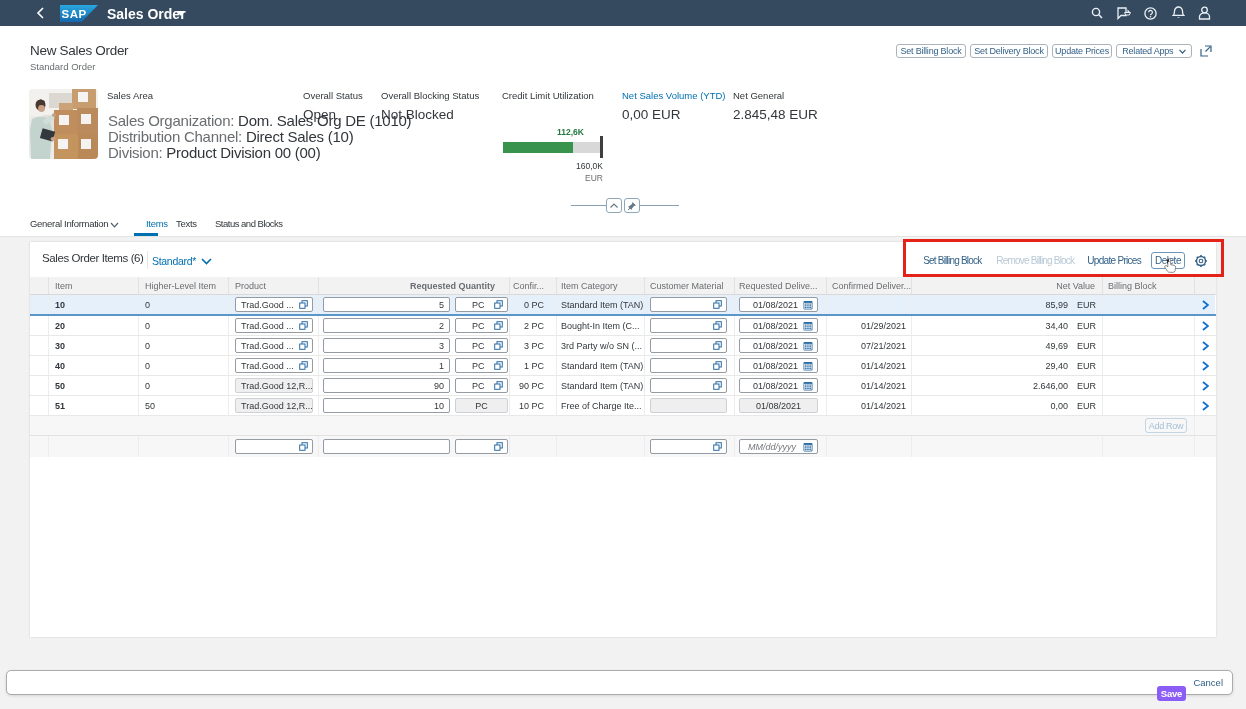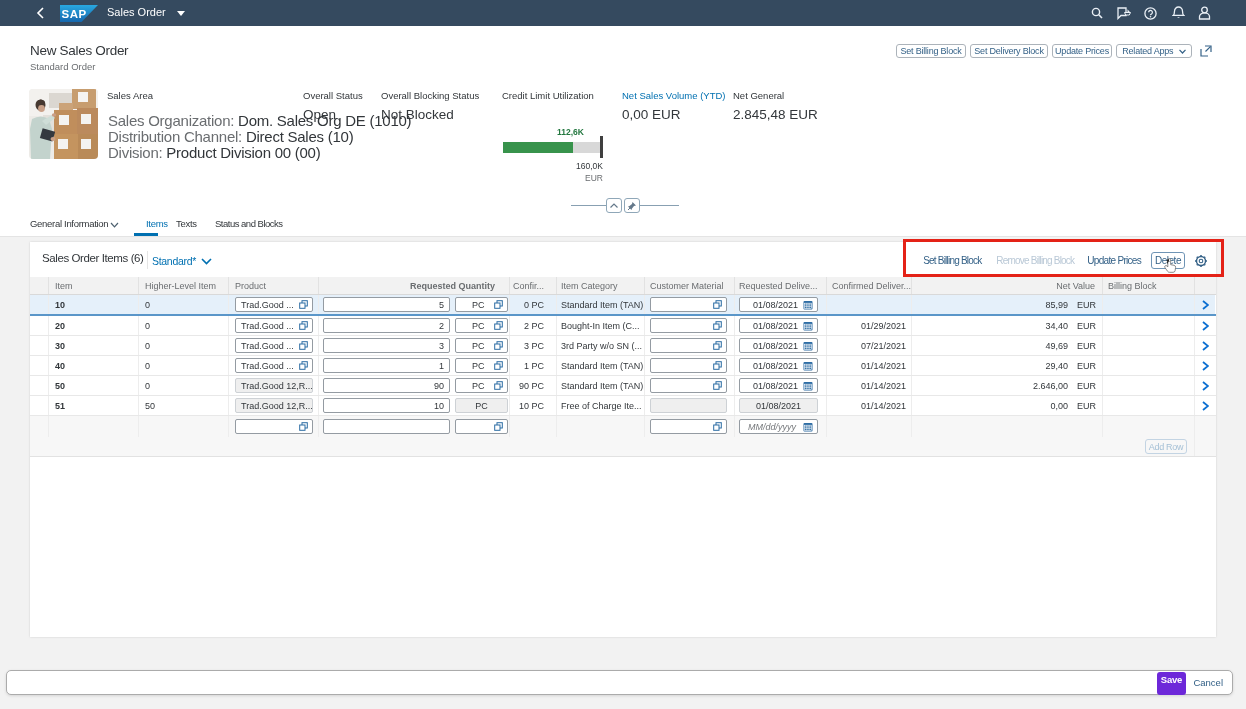--- a/index.html
+++ b/index.html
@@ -2,21 +2,21 @@
 <html><head>
 <meta charset="utf-8">
 <style>
 * { margin:0; padding:0; box-sizing:border-box; }
 html,body { width:1246px; height:709px; overflow:hidden; }
 body { font-family:"Liberation Sans", sans-serif; background:#f2f2f2; position:relative; }
 .abs { position:absolute; }
 
 
 #shell { position:absolute; left:0; top:0; width:1246px; height:26px; background:#354a5f; }
-#shell .title { position:absolute; left:107px; top:6px; color:#fff; font-size:11px; font-weight:400; }
+#shell .title { position:absolute; left:107px; top:6px; color:#fff; font-size:14px; font-weight:700; }
 
 
 #hdr { position:absolute; left:0; top:26px; width:1246px; height:211px; background:#fff; }
 .h1 { position:absolute; left:30px; top:17px; font-size:13.5px; letter-spacing:-0.3px; color:#32363a; }
 .h2 { position:absolute; left:30px; top:35px; font-size:9.5px; color:#6a6d70; }
 .hbtn { position:absolute; top:18px; height:14px; white-space:nowrap; border:1px solid #acb3ba; border-radius:3px; background:#fff;
   color:#346187; font-size:9px; letter-spacing:-0.2px; line-height:12.5px; text-align:center; }
 .lbl { position:absolute; font-size:9.5px; color:#32363a; }
 .bigv { position:absolute; font-size:13.5px; color:#32363a; }
 .kv { font-size:15px; letter-spacing:-0.25px; color:#6a6d70; white-space:nowrap; position:absolute; }
@@ -51,21 +51,21 @@
 .sel { background:#e5f0fa; }
 .selrow { border-bottom:2px solid #5a96c9 !important; height:21px; }
 
 .inp { height:15px; border:1px solid #949ba2; border-radius:2px; background:#fff; display:flex; align-items:center; font-size:9px; color:#32363a; }
 .inp.dis { background:#efefef; border-color:#cdd1d5; }
 .num { justify-content:flex-end; padding-right:5px; }
 .vh { margin-left:auto; margin-right:4px; flex:none; }
 
 
 #foot { position:absolute; left:6px; top:670px; width:1227px; height:25px; background:#fff; border:1px solid #ababab; border-radius:5px; box-shadow:0 1px 3px rgba(0,0,0,.12); }
-#save { position:absolute; right:46px; top:1px; width:29px; height:23px; background:#6d28d9; border-radius:3px; color:#fff; font-size:9.5px; font-weight:700; letter-spacing:-0.2px; text-align:center; line-height:15px; }
+#save { position:absolute; right:46px; top:15px; width:29px; height:15px; background:#8b5cf6; border-radius:3px; color:#fff; font-size:9.5px; font-weight:700; letter-spacing:-0.2px; text-align:center; line-height:15px; }
 #cancel { position:absolute; right:9px; top:4px; color:#346187; font-size:9.5px; line-height:15px; }
 
 
 #redbox { position:absolute; left:903px; top:239px; width:321px; height:38px; border:3px solid #e42217; z-index:50; }
 </style>
 </head>
 <body>
 
 <div id="shell">
   <svg class="abs" style="left:36px;top:7px" width="9" height="12" viewBox="0 0 9 12">
@@ -538,20 +538,26 @@
           <span style="width:26px;text-align:left;padding-left:9px;">EUR</span>
           <span style="width:8px;"></span>
         </div>
   <div class="c11"></div>
   <div class="c12">
           <svg width="7" height="10" viewBox="0 0 7 10">
             <path d="M1 1 L6 5 L1 9" stroke="#0a6ed1" stroke-width="1.8" fill="none"></path>
           </svg>
         </div>
 </div>
+<div class="trow" style="background:#f7f7f7;height:20px;border-bottom:1px solid #e2e2e2;">
+  <div style="width:1165px;border-right:1px solid #ededed;height:100%;display:flex;align-items:center;justify-content:flex-end;">
+    <div style="width:42px;height:15px;border:1px solid #c3d4e3;border-radius:3px;background:#f7f7f7;color:#a5c0d6;font-size:9px;letter-spacing:-0.3px;text-align:center;line-height:14px;margin-right:7px;">Add Row</div>
+  </div>
+  <div style="width:20px;border-right:none;height:100%;"></div>
+</div>
 <div class="trow" style="background:#f7f7f7;height:21px;border-bottom:none;">
   <div class="c0"></div>
         <div class="c1"></div>
         <div class="c2"></div>
   <div class="c3">
           <div class="inp" style="width:78px;margin-left:6px;">
             <svg class="vh" width="9" height="9" viewBox="0 0 9 9">
               <rect x="3" y="0.7" width="5.3" height="5.3" fill="#fff" stroke="#2b6ca3" stroke-width="1"></rect>
               <rect x="0.7" y="3" width="5.3" height="5.3" fill="#fff" stroke="#2b6ca3" stroke-width="1"></rect>
             </svg>
@@ -584,26 +590,20 @@
               <rect x="1.5" y="3.2" width="7" height="5.3" fill="#2e6da4" stroke="#fff" stroke-width="0.6"></rect>
               <path d="M1.5 4.9 h7 M1.5 6.6 h7 M3.8 3.2 v5.3 M6.1 3.2 v5.3" stroke="#fff" stroke-width="0.6"></path>
             </svg>
           </div>
         </div>
   <div class="c9"></div>
         <div class="c10"></div>
         <div class="c11"></div>
         <div class="c12"></div>
 </div>
-<div class="trow" style="background:#f7f7f7;height:20px;border-bottom:1px solid #e2e2e2;">
-  <div style="width:1165px;border-right:1px solid #ededed;height:100%;display:flex;align-items:center;justify-content:flex-end;">
-    <div style="width:42px;height:15px;border:1px solid #c3d4e3;border-radius:3px;background:#f7f7f7;color:#a5c0d6;font-size:9px;letter-spacing:-0.3px;text-align:center;line-height:14px;margin-right:7px;">Add Row</div>
-  </div>
-  <div style="width:20px;border-right:none;height:100%;"></div>
-</div>
   </div>
 </div>
 
 <div id="redbox"></div>
 
 <div id="foot">
   <div id="save">Save</div>
   <div id="cancel">Cancel</div>
 </div>
 

